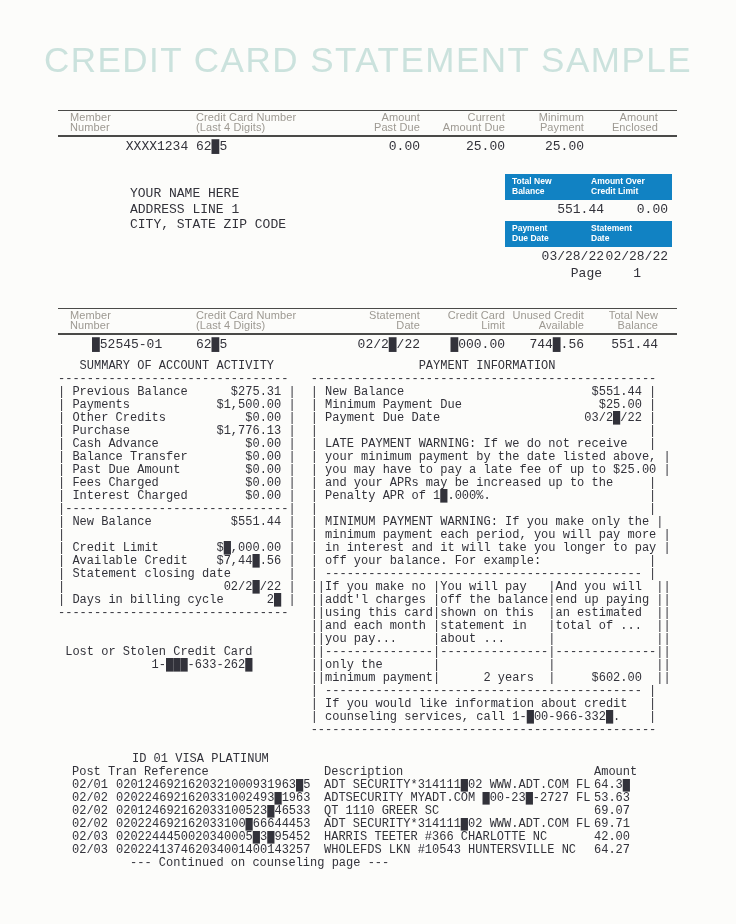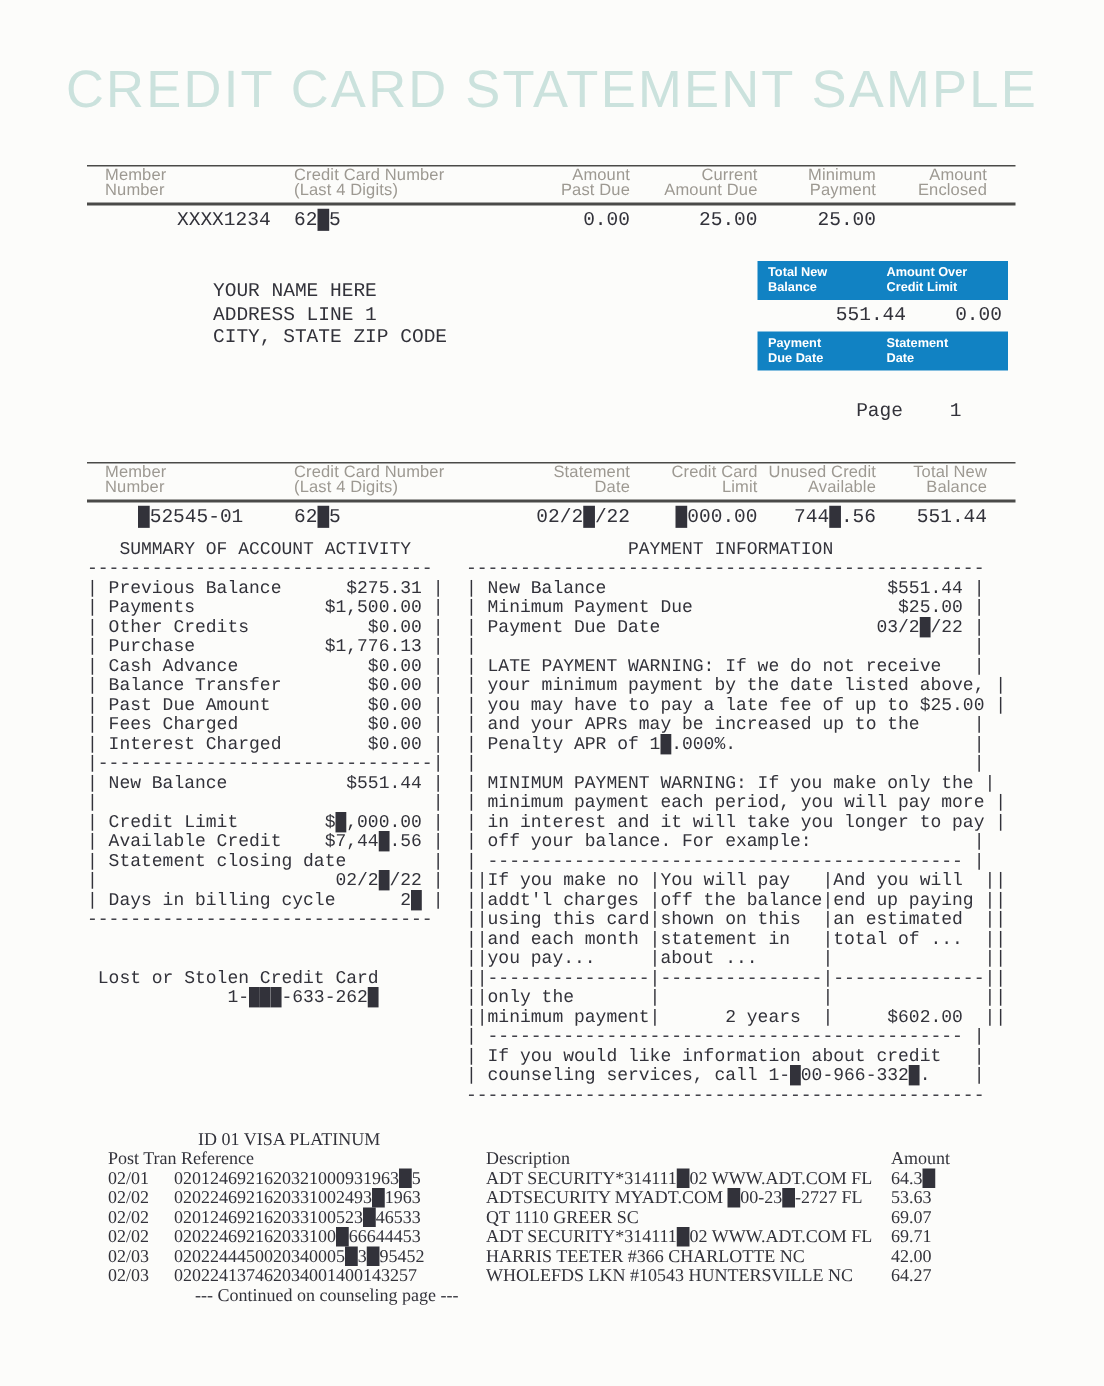--- a/index.html
+++ b/index.html
@@ -57,28 +57,28 @@
     padding-top:3px;
   }
   .lv{
     font-family:"Liberation Mono","DejaVu Sans Mono",monospace;
     font-size:13px;line-height:14px;
     color:var(--mono-ink);
     white-space:pre;
   }
   .lv.r{text-align:right;}
   .lv.last{padding-right:19px;}
-  .indent60{padding-left:60px;}
+  .indent60{padding-left:60px;text-align:center;}
   .indent34{padding-left:34px;}
 
   
   .middle{position:relative;height:134px;margin-top:20px;}
   pre{margin:0;}
   .address{
-    position:absolute;left:84px;top:12px;
+    position:absolute;left:72px;top:12px;
     font-family:"Liberation Mono","DejaVu Sans Mono",monospace;
     font-size:13px;line-height:15.5px;
     color:var(--mono-ink);white-space:pre;
   }
   .panels{position:absolute;right:5px;top:0;width:167px;}
   .panel-head{
     background:var(--accent-blue);
     display:grid;grid-template-columns:79px 88px;
     padding:3px 0 4px 0;
   }
@@ -104,21 +104,21 @@
   .ascii-row{display:flex;gap:15px;margin-top:8px;}
   .ascii{
     font-family:"Liberation Mono","DejaVu Sans Mono",monospace;
     font-size:12px;line-height:13px;
     color:var(--mono-ink);white-space:pre;
   }
 
   
   .txn{
     margin-top:16px;padding-left:14px;
-    font-family:Liberation Serif, serif;
+    font-family:Liberation Mono, monospace;
     font-size:12px;line-height:13px;color:var(--mono-ink);
   }
   .txn-id{margin-left:60px;white-space:pre;}
   .txn-table{border-collapse:collapse;width:592px;table-layout:fixed;}
   .txn-table th,.txn-table td{
     padding:0;font-weight:400;text-align:left;
     white-space:pre;overflow:hidden;
     font-size:12px;line-height:13px;
   }
   .col-post{width:44px;}
@@ -175,20 +175,24 @@
         </div>
         <div class="panel-vals">
           <span class="pv-a">551.44</span>
           <span class="pv-b">0.00</span>
         </div>
         <div class="panel-head">
           <span class="ph-cell">Payment
 Due Date</span>
           <span class="ph-cell">Statement
 Date</span>
+        </div>
+        <div class="panel-vals">
+          <span class="pv-a">03/28/22</span>
+          <span class="pv-b">02/28/22</span>
         </div>
       </div>
 
       <pre class="page-label">Page    1</pre>
     </div>
 
     <div class="ledger" style="margin-top:0;">
       <div class="ledger-head">
         <span class="lh c1">Member
 Number</span>

